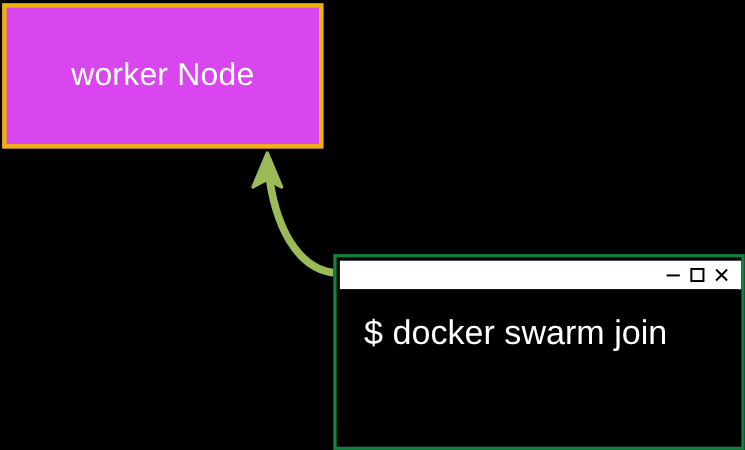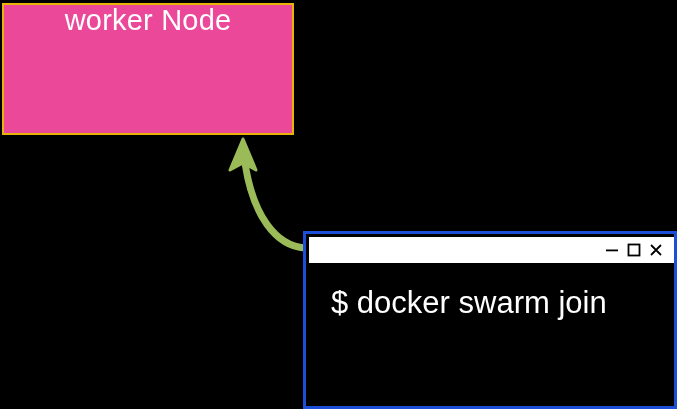--- a/index.html
+++ b/index.html
@@ -26,24 +26,25 @@
     background: #000000;
   }
 
   
   .node-box {
     position: absolute;
     left: 2px;
     top: 3px;
     width: 292px;
     height: 132px;
-    background: #ec4899;
-    border: 2px solid #eab308;
+    background: #d946ef;
+    border: 4px solid #eab308;
     box-sizing: border-box;
     display: flex;
+    align-items: center;
     justify-content: center;
   }
   .node-box-label {
     color: #FFFFFF;
     font-size: 29px;
     font-weight: 400;
     letter-spacing: 0.2px;
     line-height: 1.1;
     white-space: nowrap;
     text-align: center;
@@ -60,21 +61,21 @@
   }
 
   
   .terminal-window {
     position: absolute;
     left: 303px;
     top: 231px;
     width: 374px;
     height: 178px;
     background: #000000;
-    border: 3px solid #1d4ed8;
+    border: 3px solid #15803d;
     box-sizing: border-box;
     overflow: hidden;
   }
   .terminal-titlebar {
     position: absolute;
     left: 3px;
     top: 3px;
     right: 0px;
     height: 26px;
     background: #FFFFFF;

